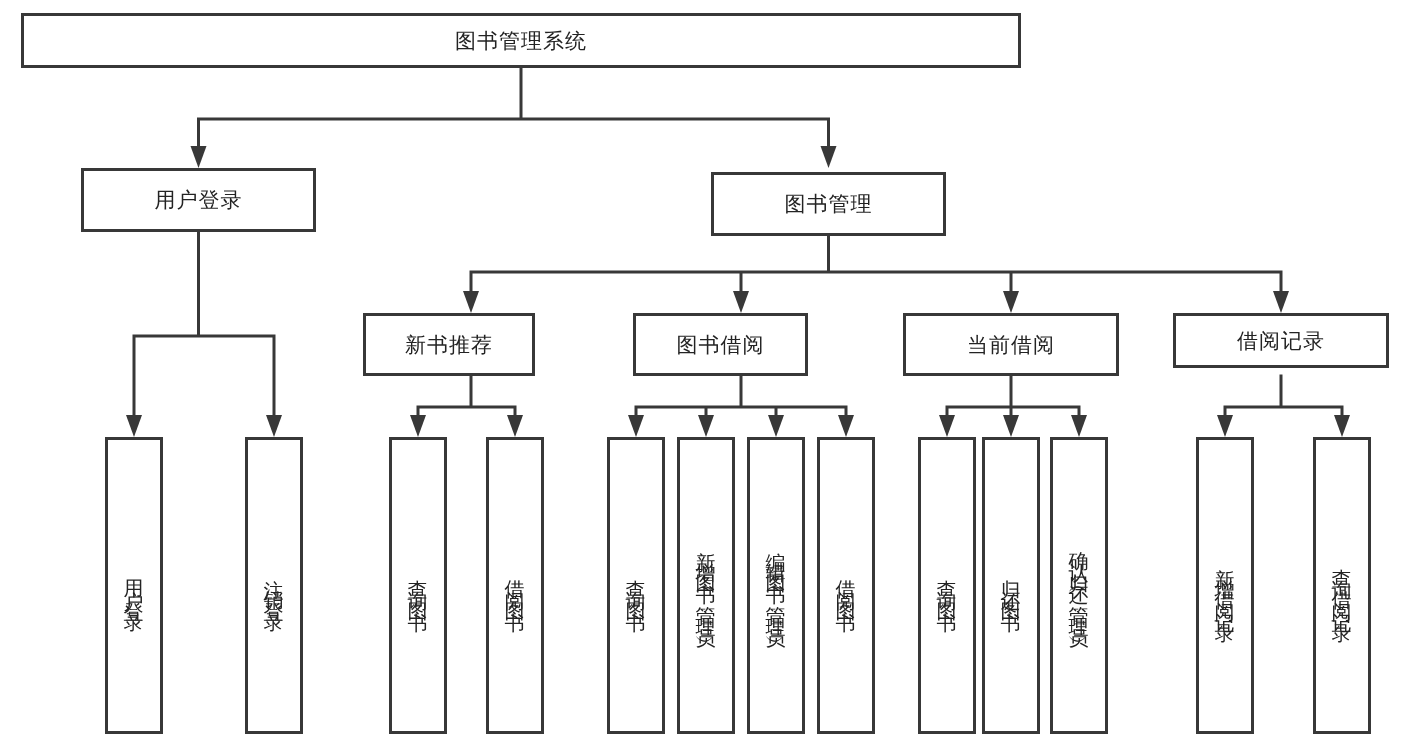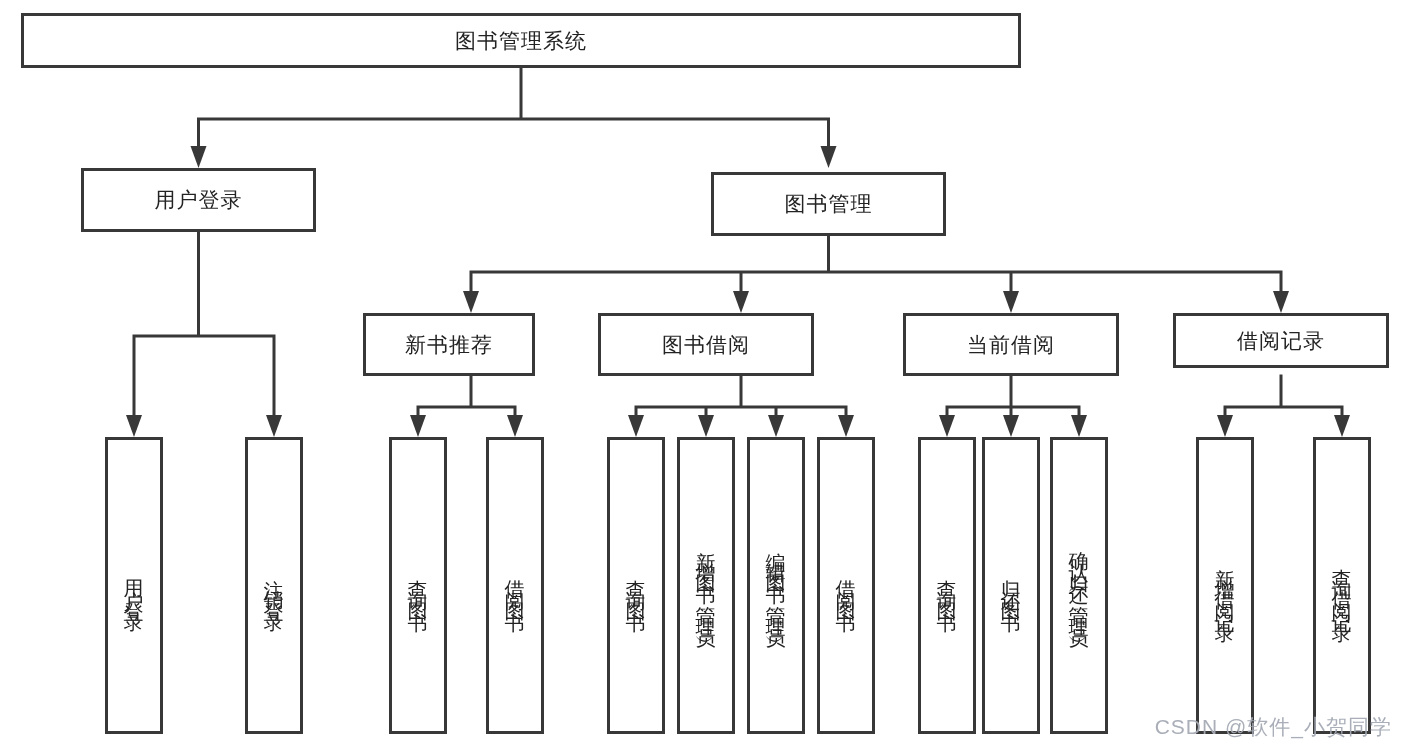--- a/index.html
+++ b/index.html
@@ -109,21 +109,21 @@
   <div class="node hbox" style="left:81px; top:168px; width:235px; height:64px;">
     <span class="label">用户登录</span>
   </div>
   <div class="node hbox" style="left:711px; top:172px; width:235px; height:64px;">
     <span class="label">图书管理</span>
   </div>
 
   <div class="node hbox" style="left:363px; top:313px; width:172px; height:63px;">
     <span class="label">新书推荐</span>
   </div>
-  <div class="node hbox" style="left:598px; top:313px; width:216px; height:63px;text-align:right;">
+  <div class="node hbox" style="left:633px; top:313px; width:175px; height:63px;text-align:right;">
     <span class="label">图书借阅</span>
   </div>
   <div class="node hbox" style="left:903px; top:313px; width:216px; height:63px;align-items:center;">
     <span class="label">当前借阅</span>
   </div>
   <div class="node hbox" style="left:1173px; top:313px; width:216px; height:55px;">
     <span class="label">借阅记录</span>
   </div>
 
   <div class="node vbox" style="left:105px; top:437px; width:58px; height:297px;">
@@ -163,15 +163,14 @@
     <span class="label">确认归还（管理员）</span>
   </div>
 
   <div class="node vbox" style="left:1196px; top:437px; width:58px; height:297px;">
     <span class="label">新增借阅记录</span>
   </div>
   <div class="node vbox" style="left:1313px; top:437px; width:58px; height:297px;">
     <span class="label">查询借阅记录</span>
   </div>
 
-  <div id="watermark">CSDN @软件_小贺同学</div>
 
 </div>
 
 </body></html>

